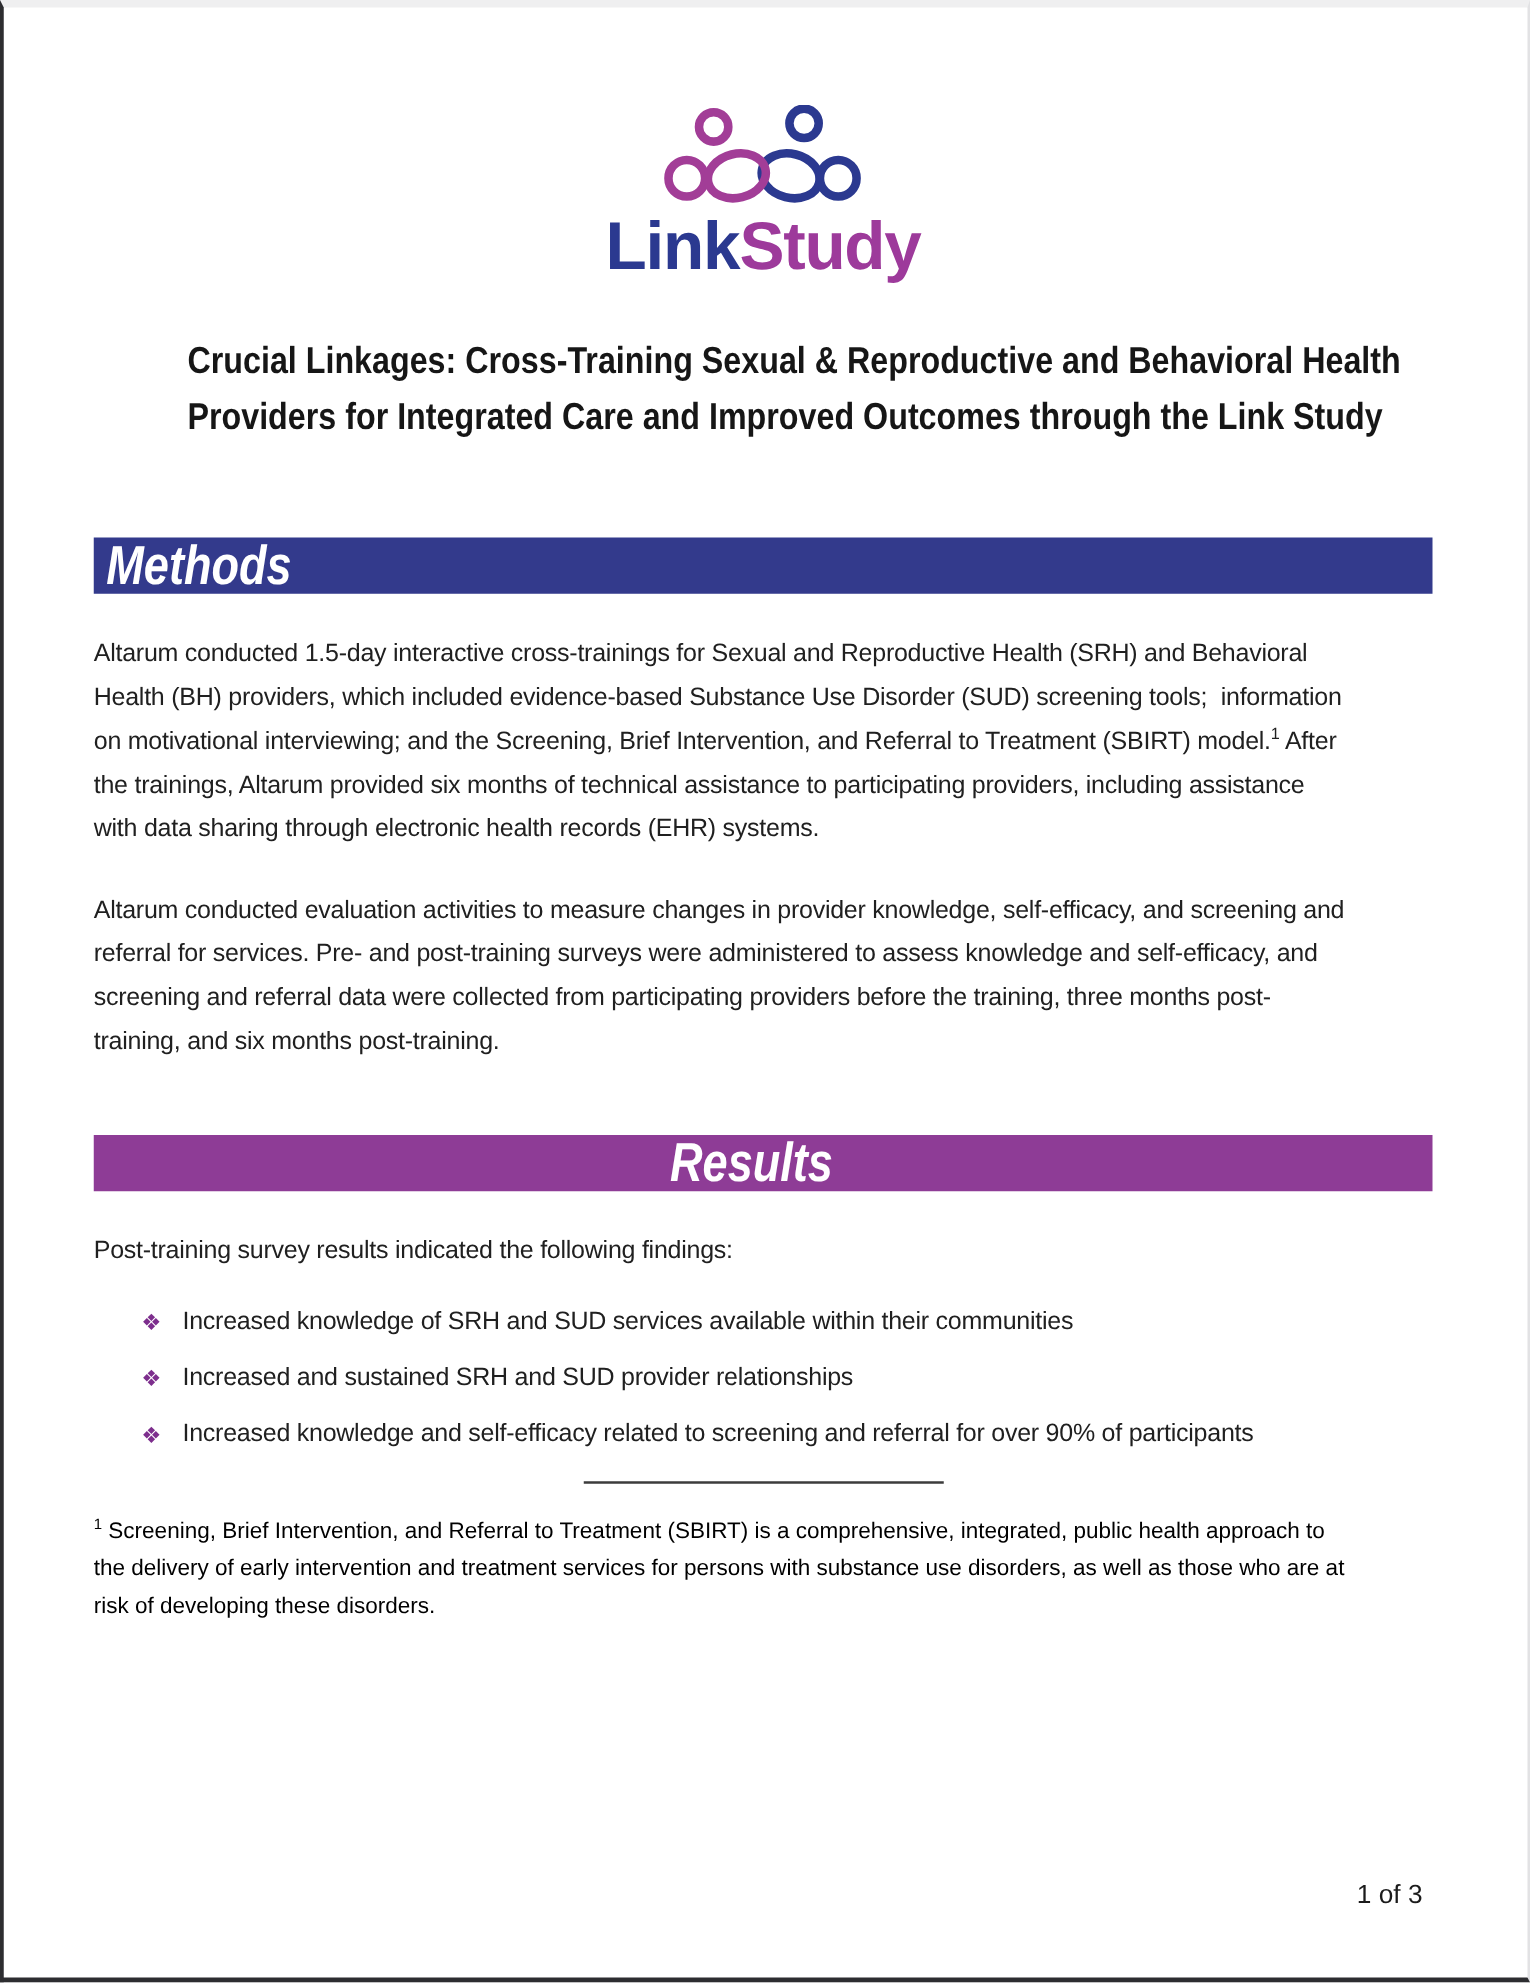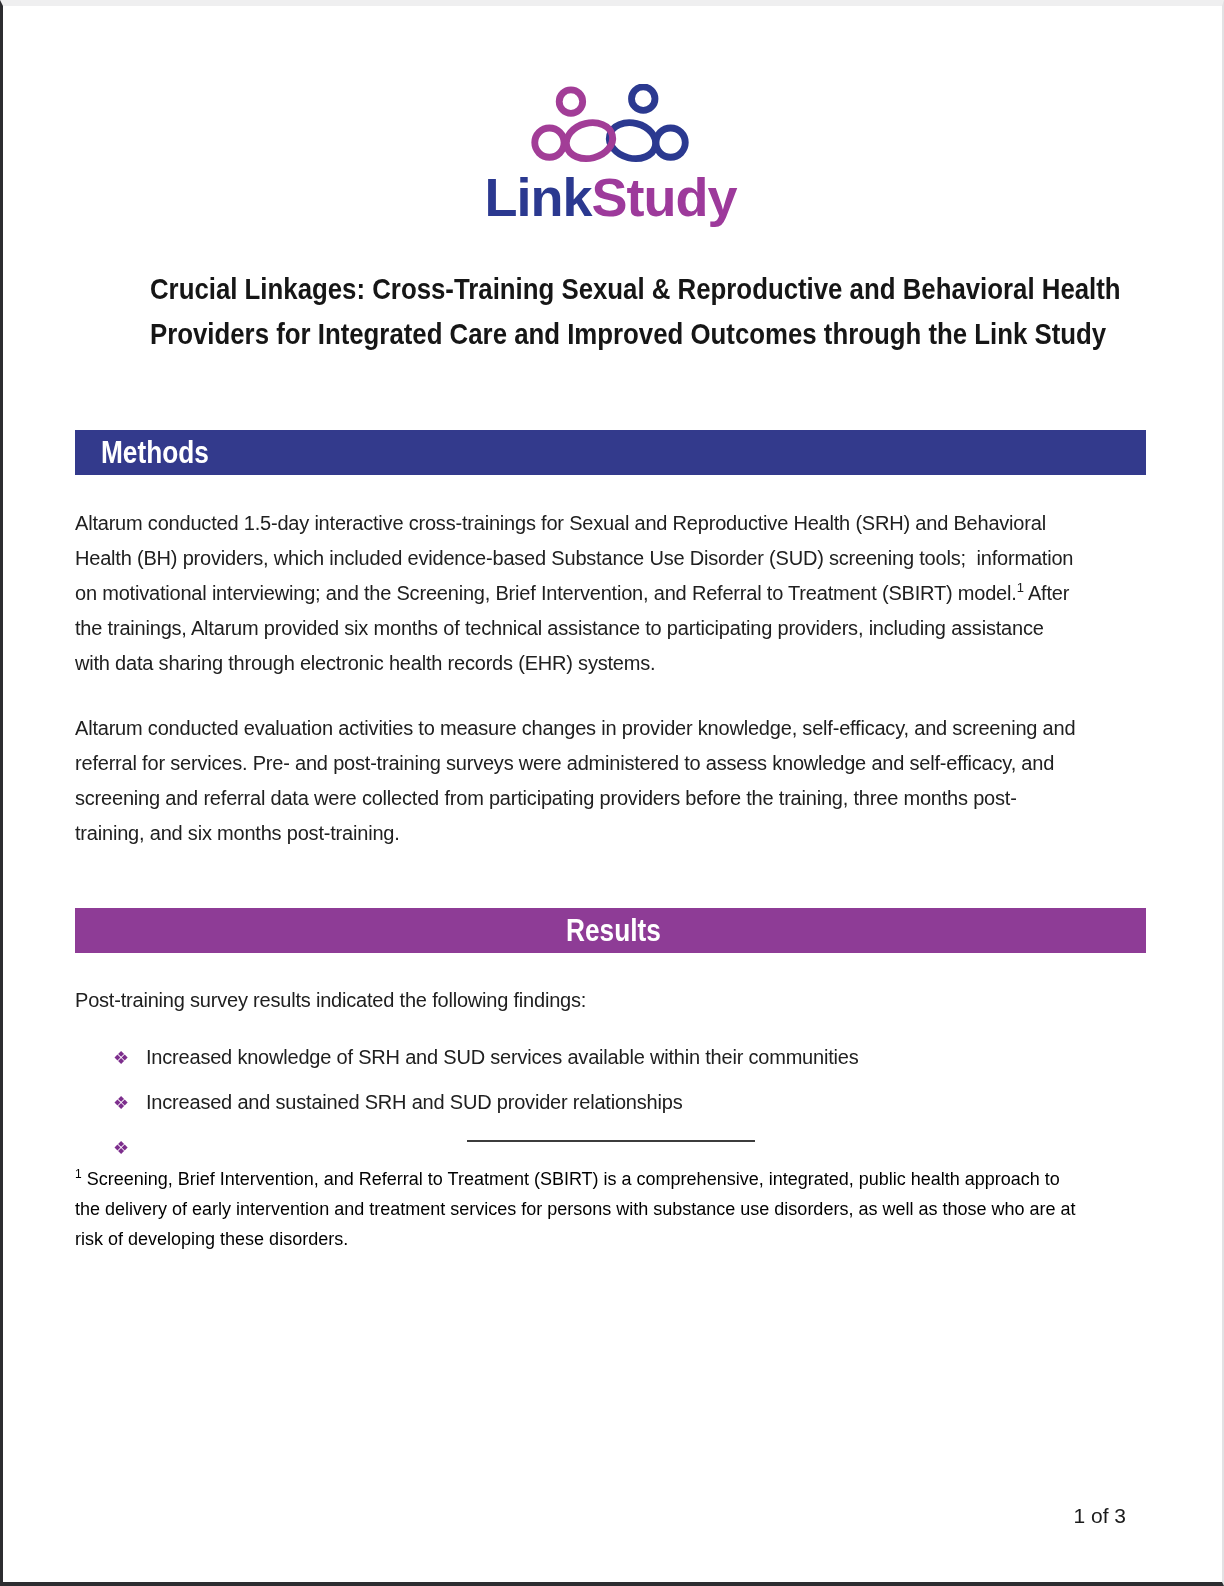--- a/index.html
+++ b/index.html
@@ -42,24 +42,25 @@
     color: #161616;
   }
   .doc-title .title-line { transform: scaleX(0.86); transform-origin: 50% 50%; white-space: nowrap; }
 
   
   .section-bar {
     margin-top: 74px;
     height: 45px;
     line-height: 45px;
     color: #ffffff;
-    font-size: 32px;
+    font-size: 44px;
     font-weight: 700;
-    padding-left: 26px;
+    padding-left: 10px;
     box-sizing: border-box;
+    font-style: italic;
   }
   .section-bar .bar-label { display: inline-block; transform: scaleX(0.82); transform-origin: 0 50%; white-space: nowrap; }
   .section-bar.results-bar { margin-top: 57px; text-align: center; }
 
   
   .body-par {
     margin: 30px 0 0 0;
     max-width: 1008px;
     font-size: 20px;
     line-height: 35px;
@@ -103,21 +104,21 @@
     font-size: 18px;
     line-height: 30px;
     color: #000000;
     white-space: pre-wrap;
   }
   .footnote sup { font-size: 12px; line-height: 0; }
 
   
   .page-number {
     position: absolute;
-    right: 96px;
+    right: 84px;
     bottom: 54px;
     font-size: 21px;
     color: #1b1b1b;
   }
 </style>
 </head>
 <body>
 
 <div class="page">
   <div class="content">
@@ -165,20 +166,21 @@
       <li class="bullet-item">
         <span class="bullet-marker">❖</span>
         <span>Increased knowledge of SRH and SUD services available within their communities</span>
       </li>
       <li class="bullet-item">
         <span class="bullet-marker">❖</span>
         <span>Increased and sustained SRH and SUD provider relationships</span>
       </li>
       <li class="bullet-item">
         <span class="bullet-marker">❖</span>
+        <span>Increased knowledge and self-efficacy related to screening and referral for over 90% of participants</span>
       </li>
     </ul>
 
     <hr class="footnote-separator">
     <p class="footnote"><sup>1</sup><span> Screening, Brief Intervention, and Referral to Treatment (SBIRT) is a comprehensive, integrated, public health approach to the delivery of early intervention and treatment services for persons with substance use disorders, as well as those who are at risk of developing these disorders.</span></p>
 
   </div>
 
   <div class="page-number">1 of 3</div>
 </div>

